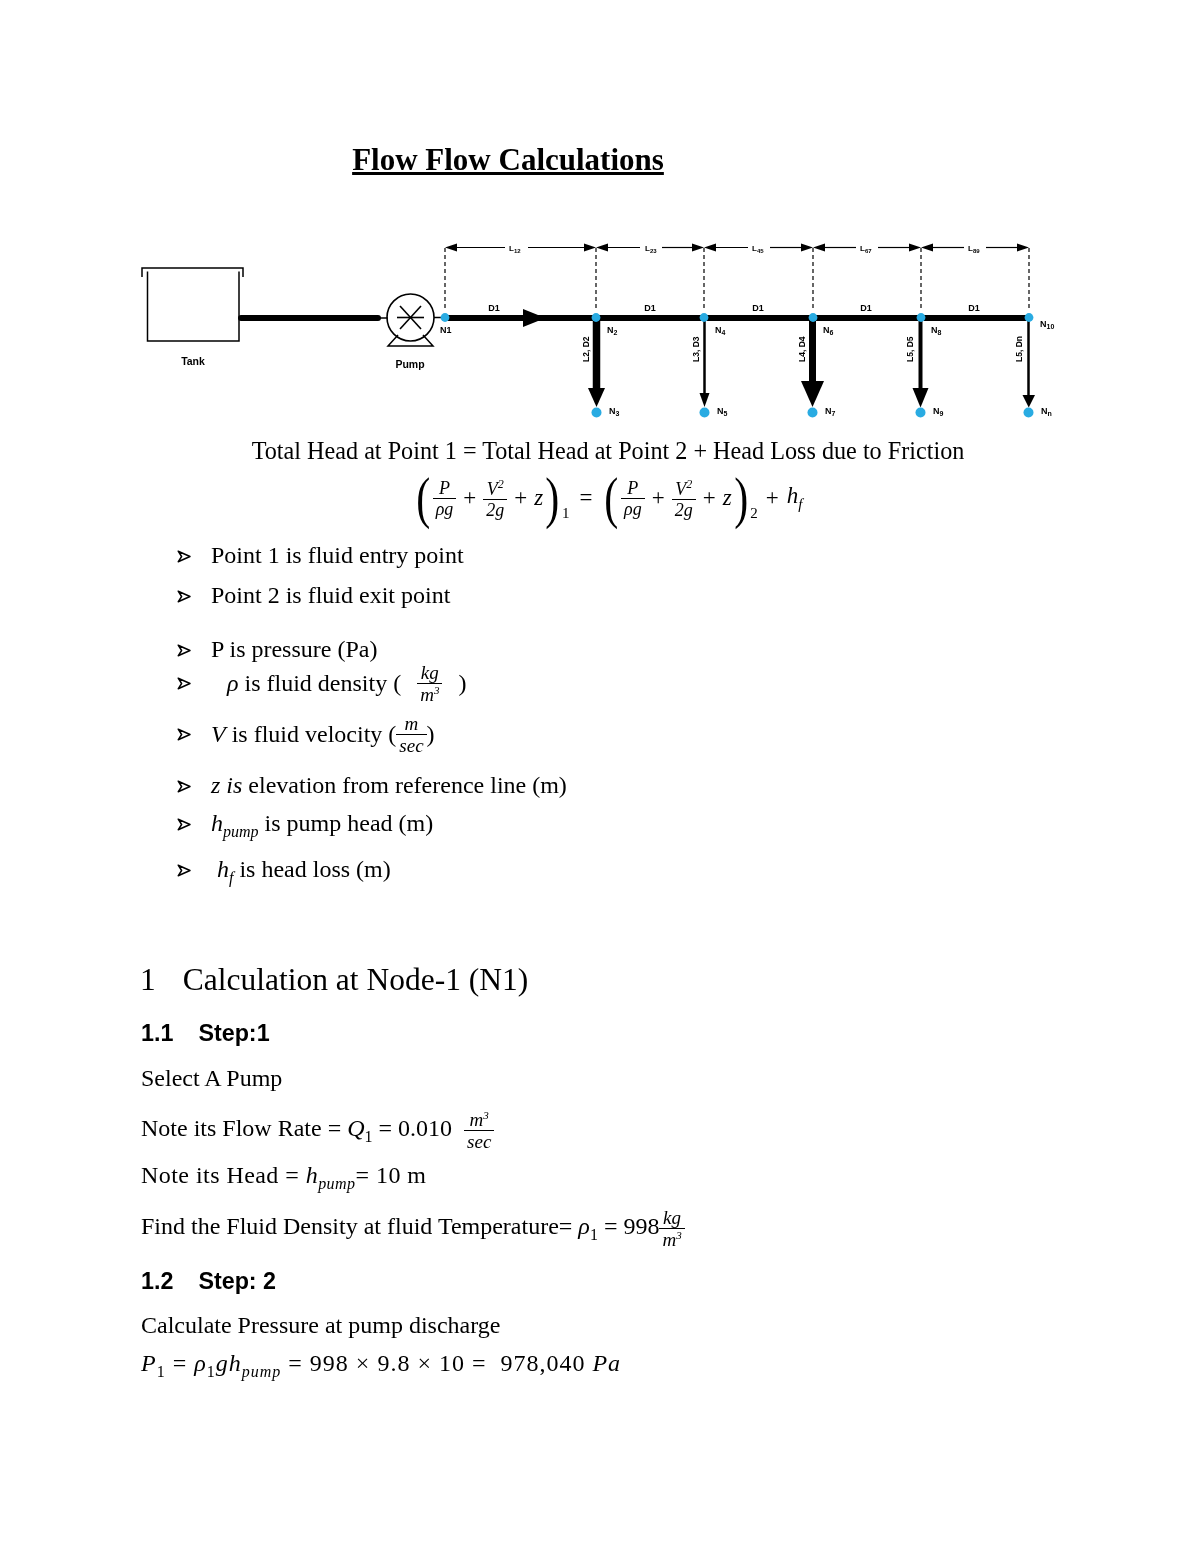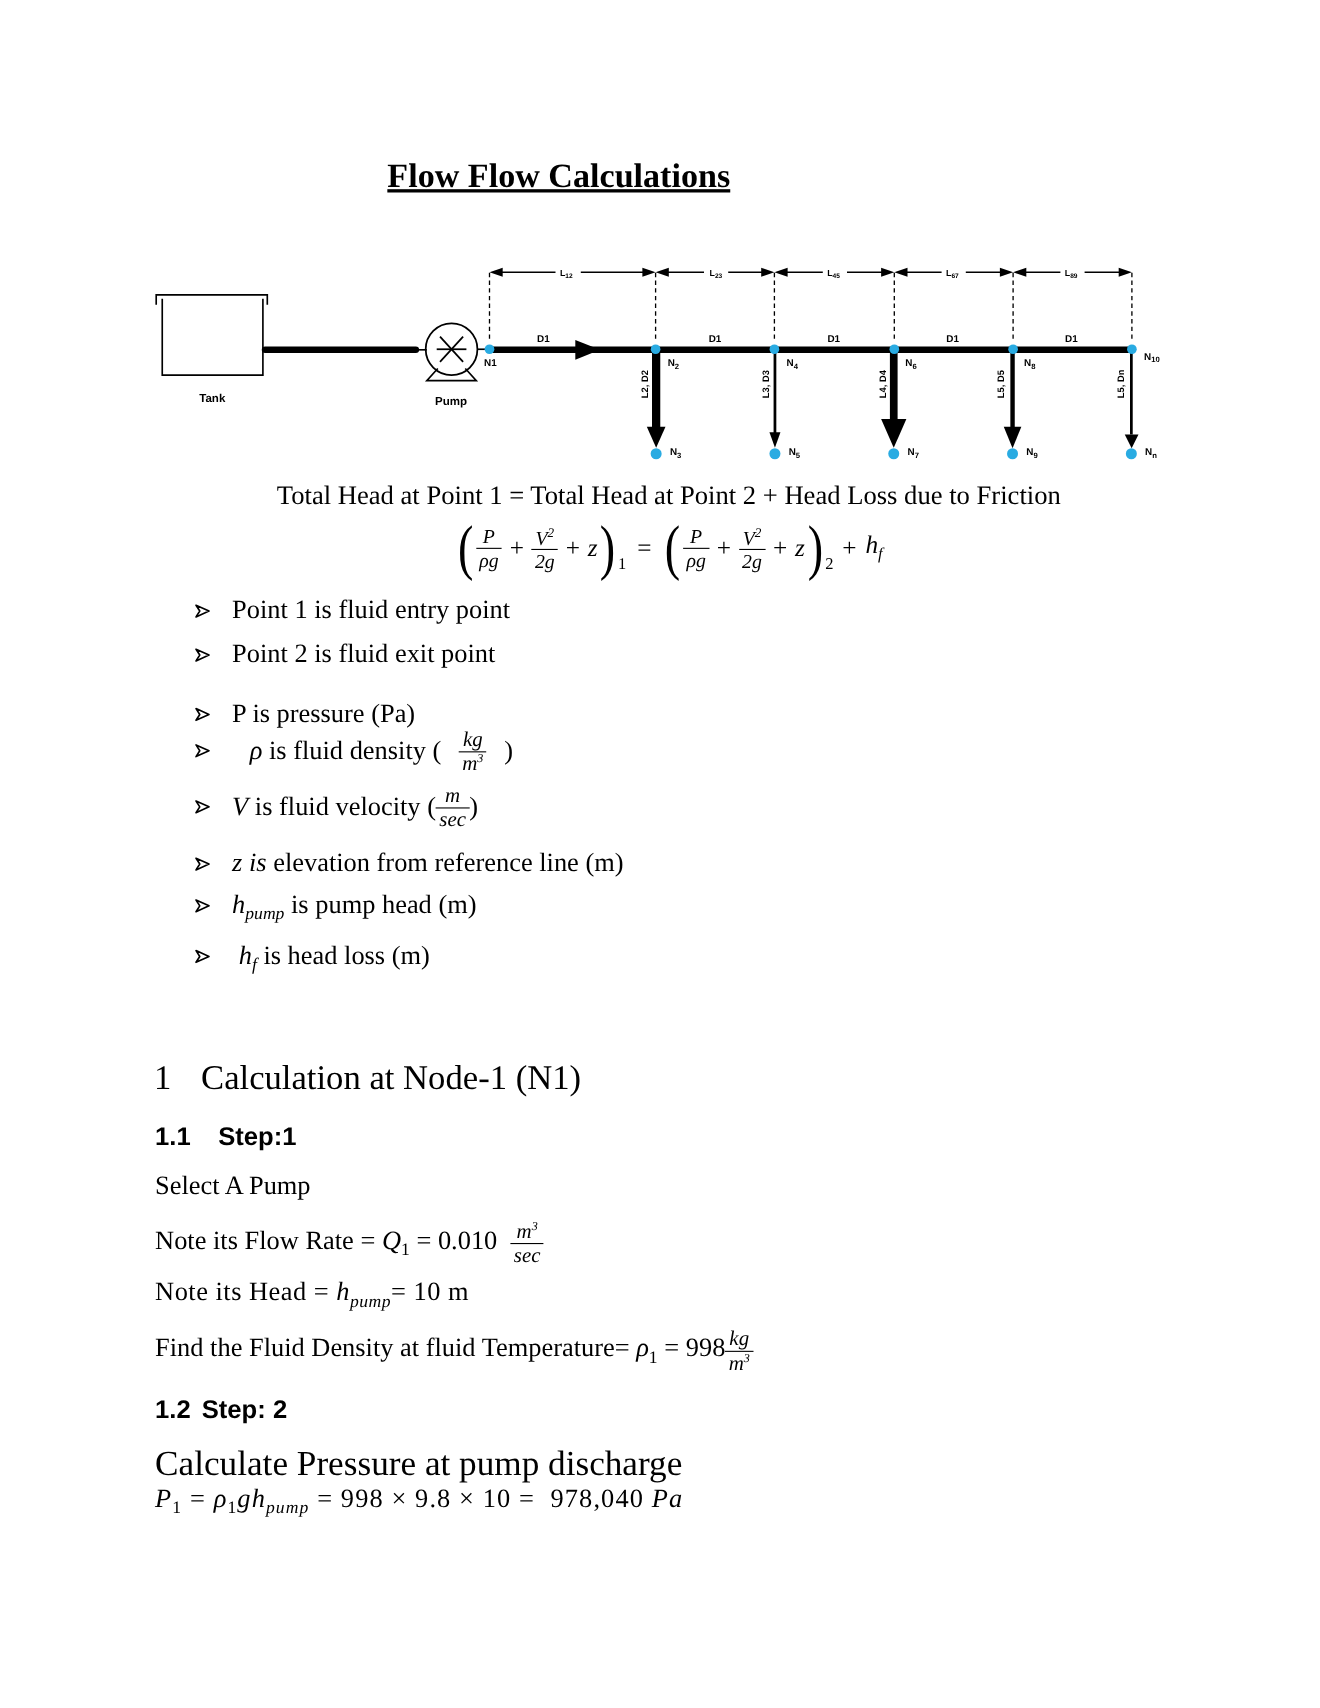--- a/index.html
+++ b/index.html
@@ -261,17 +261,17 @@
 <div class="abs" style="left:141px;top:1162px;font-size:24px;letter-spacing:0.45px;">Note its Head = <i>h<sub style="font-size:16px;">pump</sub></i>= 10 m</div>
 
 <div class="abs eqrow" style="left:141px;top:1208px;font-size:24px;">
     <span>Find the Fluid Density at fluid Temperature= <i>ρ</i><sub style="font-size:16px;">1</sub> = 998 </span>
     <span class="frac" style="font-size:19px;font-style:italic;">
       <span class="t">kg</span>
       <span class="b">m<sup style="font-size:11px;">3</sup></span>
     </span>
   </div>
 
-<div class="abs san" style="left:141px;top:1268px;font-size:23.3px;font-weight:bold;">1.2<span style="margin-left:10px;">Step: 2</span></div>
-
-<div class="abs" style="left:141px;top:1312px;font-size:32px;">Calculate Pressure at pump discharge</div>
+<div class="abs san" style="left:141px;top:1268px;font-size:23.3px;font-weight:bold;">1.2<span style="margin-left:25px;">Step: 2</span></div>
+
+<div class="abs" style="left:141px;top:1312px;font-size:24px;">Calculate Pressure at pump discharge</div>
 
 <div class="abs" style="left:141px;top:1350px;font-size:24px;letter-spacing:1px;"><i>P</i><sub style="font-size:16px;">1</sub> = <i>ρ</i><sub style="font-size:16px;">1</sub><i>gh<sub style="font-size:16px;">pump</sub></i> = 998 × 9.8 × 10 =&nbsp; 978,040 <i>Pa</i></div>
 
 </body></html>

